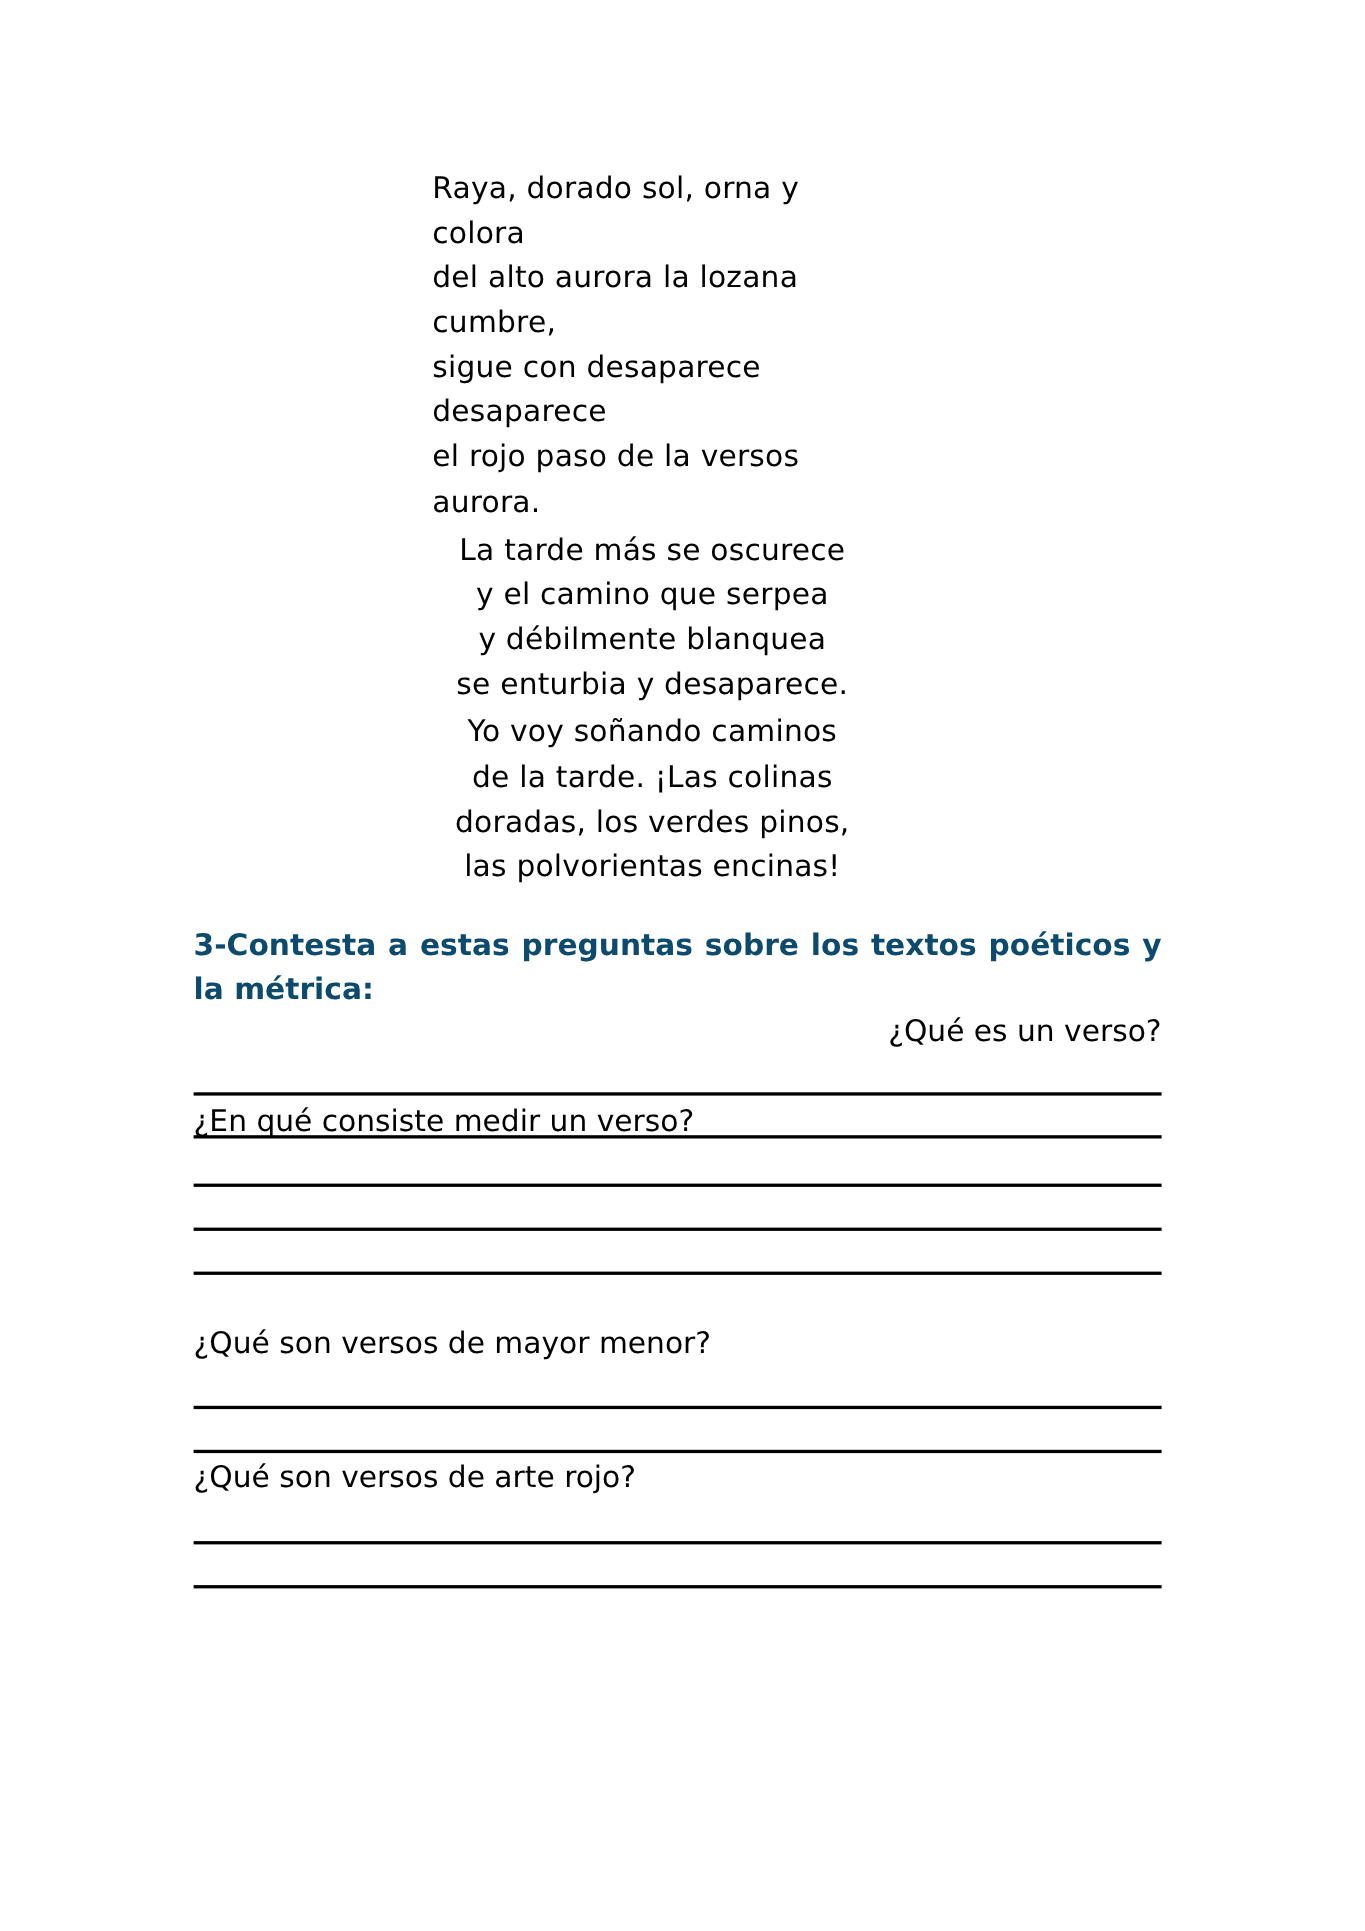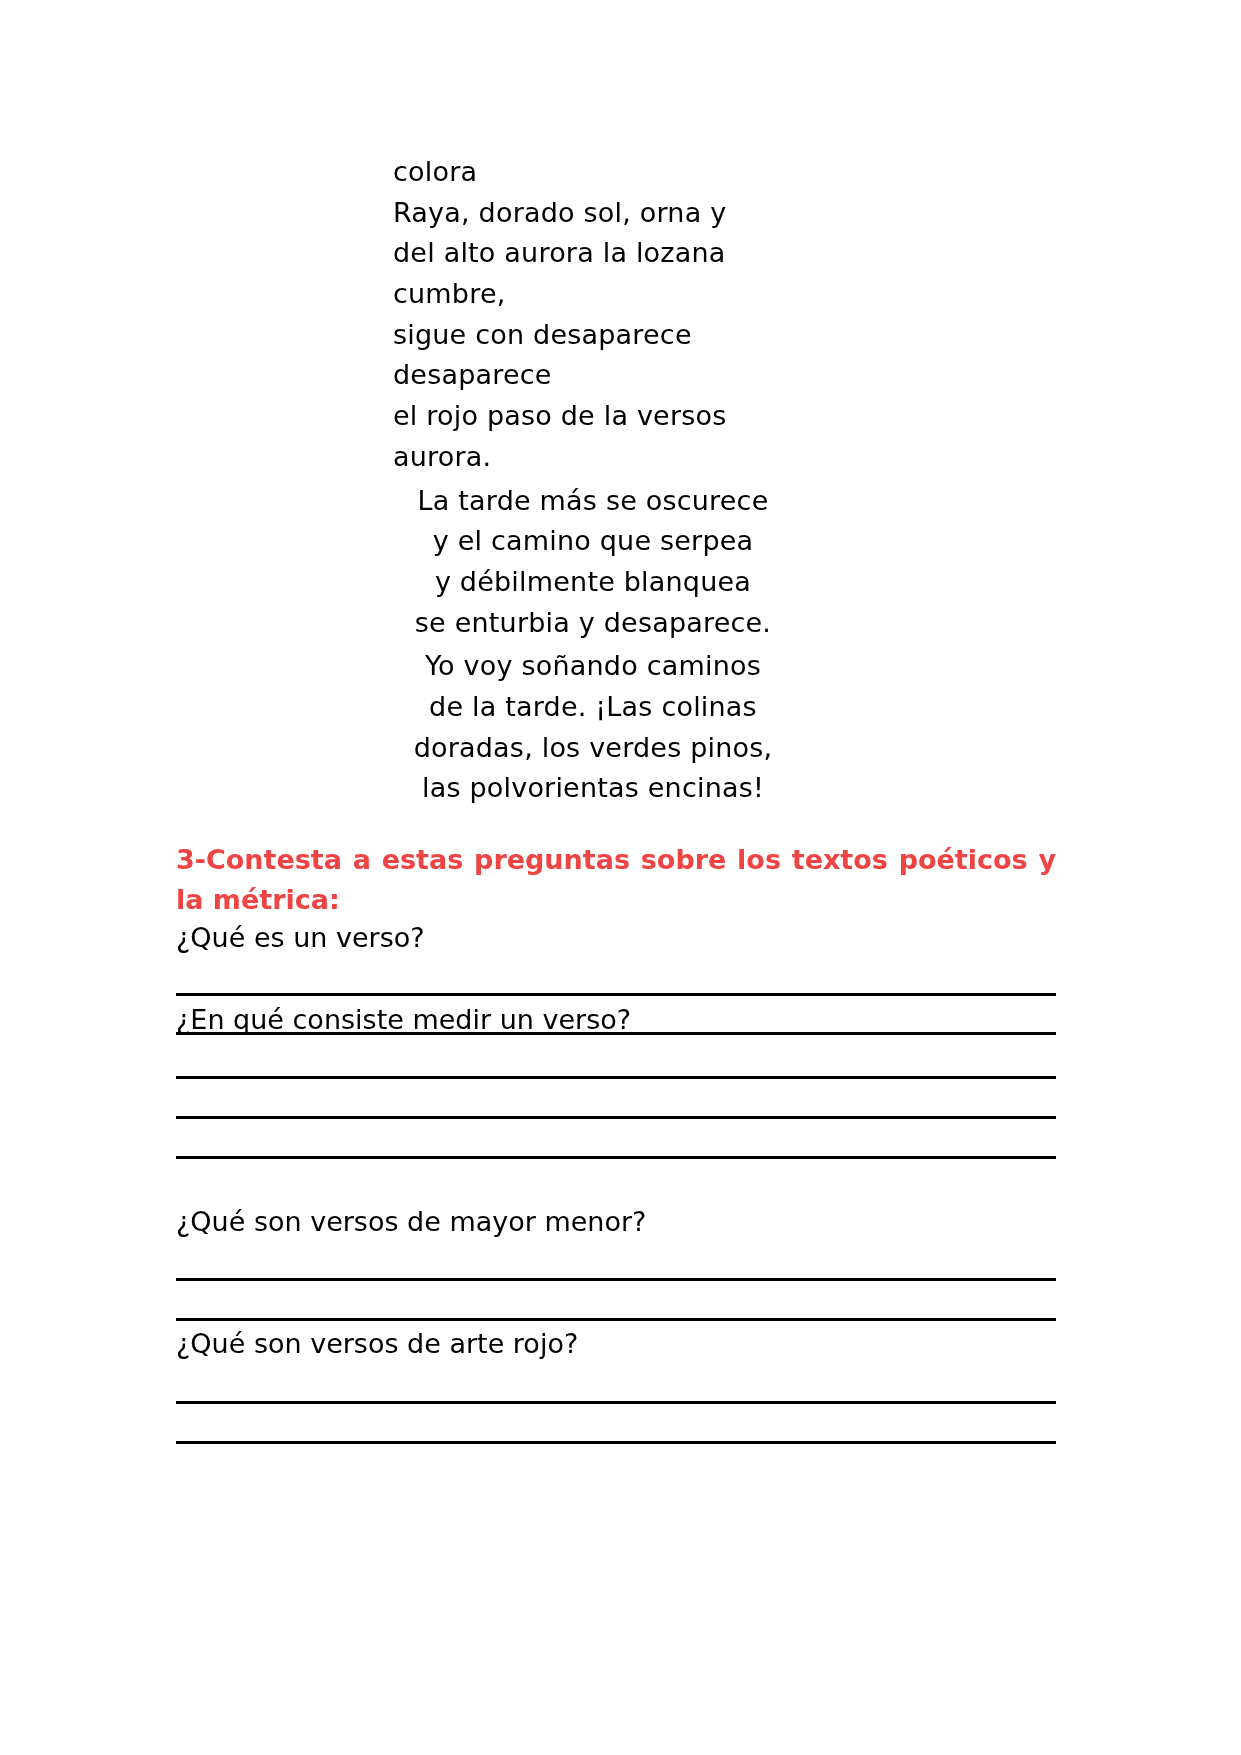--- a/index.html
+++ b/index.html
@@ -35,21 +35,21 @@
       white-space: nowrap;
       letter-spacing: 0.2px;
     }
     .section {
       position: absolute;
       left: 176px;
       top: 840px;
       width: 880px;
     }
     .heading {
-      color: #ef4444;
+      color: #0c4a6e;
       font-weight: bold;
       font-size: 27px;
       line-height: 40px;
       text-align: justify;
       text-align-last: left;
       margin: 0;
     }
     .question-block {
       position: absolute;
       left: 176px;
@@ -67,22 +67,22 @@
       width: 880px;
       height: 0;
       border-top: 3px solid #000000;
     }
   </style>
 </head>
 <body>
 
 <div class="poem">
   <div class="stanza">
+    <div class="verse">Raya, dorado sol, orna y</div>
     <div class="verse">colora</div>
-    <div class="verse">Raya, dorado sol, orna y</div>
     <div class="verse">del alto aurora la lozana</div>
     <div class="verse">cumbre,</div>
     <div class="verse">sigue con desaparece</div>
     <div class="verse">desaparece</div>
     <div class="verse">el rojo paso de la versos</div>
     <div class="verse">aurora.</div>
   </div>
   <div class="stanza">
     <div class="verse">La tarde más se oscurece</div>
     <div class="verse">y el camino que serpea</div>
@@ -94,21 +94,21 @@
     <div class="verse">de la tarde. ¡Las colinas</div>
     <div class="verse">doradas, los verdes pinos,</div>
     <div class="verse">las polvorientas encinas!</div>
   </div>
 </div>
 
 <div class="section">
   <p class="heading">3-Contesta a estas preguntas sobre los textos poéticos y la métrica:</p>
 </div>
 
-<div class="question-block" style="top:918px;">
+<div class="question-block" style="top:918px;text-align:right;">
   <p class="question">¿Qué es un verso?</p>
   <div class="answer-line" style="top:75px;"></div>
   <div class="answer-line" style="top:114px;"></div>
 </div>
 
 <div class="question-block" style="top:1000px;">
   <p class="question">¿En qué consiste medir un verso?</p>
   <div class="answer-line" style="top:76px;"></div>
   <div class="answer-line" style="top:116px;"></div>
   <div class="answer-line" style="top:156px;"></div>

